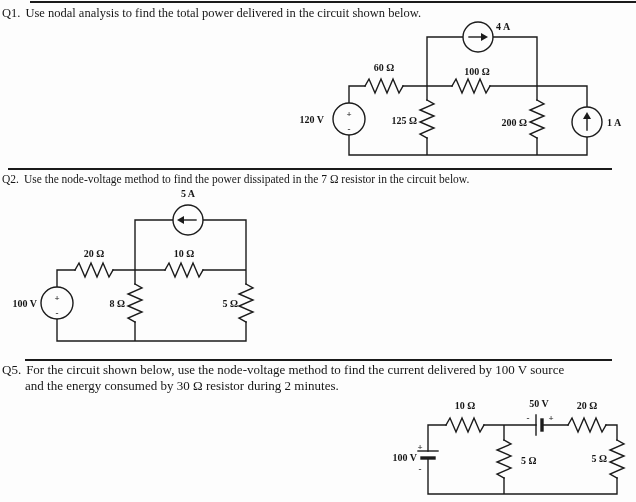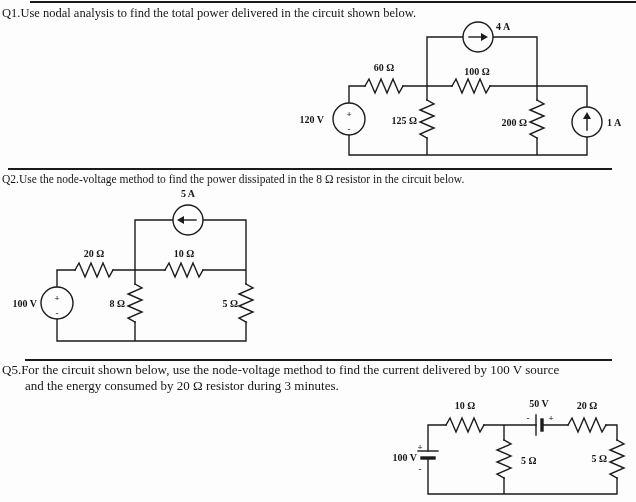--- a/index.html
+++ b/index.html
@@ -3,21 +3,21 @@
 <meta charset="utf-8">
 <style>
   html,body{margin:0;padding:0}
   body{
     width:636px;height:502px;position:relative;overflow:hidden;
     background:#fdfdfd;color:#161616;
     font-family:"Liberation Serif", serif;
   }
   .rule{position:absolute;background:#1b1b1b;height:2px}
   .qtext{position:absolute;white-space:nowrap;color:#161616}
-  .qtext .qnum{}
+  .qtext .qnum{margin-right:5px}
   #q1-text{left:2px;top:6px;font-size:12.5px}
   #q2-text{left:2px;top:173px;font-size:11.5px}
   #q5-text-1{left:2px;top:362px;font-size:13px}
   #q5-text-2{left:25px;top:378px;font-size:13px}
   svg.circuit{position:absolute;left:0;top:0}
   svg path, svg line, svg circle{stroke:#1b1b1b;stroke-width:1.4;fill:none;stroke-linecap:square}
   svg circle{fill:#fdfdfd}
   svg polygon{fill:#1b1b1b;stroke:none}
   svg line.plate-thick{stroke-width:3.4}
   svg text{
@@ -66,21 +66,21 @@
   <text x="477" y="75" text-anchor="middle">100 Ω</text>
   <text x="324" y="123" text-anchor="end">120 V</text>
   <text x="417" y="124" text-anchor="end">125 Ω</text>
   <text x="527" y="126" text-anchor="end">200 Ω</text>
   <text x="607" y="126">1 A</text>
 </svg>
 
 <div class="rule" style="left:8px;top:168px;width:604px"></div>
 
 <div class="qtext" id="q2-text">
-  <span class="qnum">Q2.</span><span>Use the node-voltage method to find the power dissipated in the 8 Ω resistor in the circuit below.</span>
+  <span class="qnum">Q2.</span><span>Use the node-voltage method to find the power dissipated in the 7 Ω resistor in the circuit below.</span>
 </div>
 
 <svg class="circuit" width="636" height="502" viewBox="0 0 636 502">
   <g>
     <path d="M57 270 H75 M113 270 H165 M203 270 H246
              M57 270 V287 M57 319 V341 M57 341 H246
              M135 270 V284 M135 322 V341
              M246 270 V284 M246 322 V341
              M135 270 V220 H173 M203 220 H246 V270"></path>
   </g>
@@ -103,21 +103,21 @@
   <text x="125" y="307" text-anchor="end">8 Ω</text>
   <text x="238" y="307" text-anchor="end">5 Ω</text>
 </svg>
 
 <div class="rule" style="left:25px;top:359px;width:587px"></div>
 
 <div class="qtext" id="q5-text-1">
   <span class="qnum">Q5.</span><span>For the circuit shown below, use the node-voltage method to find the current delivered by 100 V source</span>
 </div>
 <div class="qtext" id="q5-text-2">
-  <span>and the energy consumed by 20 Ω resistor during 3 minutes.</span>
+  <span>and the energy consumed by 30 Ω resistor during 2 minutes.</span>
 </div>
 
 <svg class="circuit" width="636" height="502" viewBox="0 0 636 502">
   <g>
     <path d="M428 425 H446 M484 425 H536 M542 425 H568 M606 425 H617
              M617 425 V440 M617 478 V494
              M504 425 V440 M504 478 V494
              M428 425 V451 M428 459 V494
              M428 494 H617"></path>
   </g>

